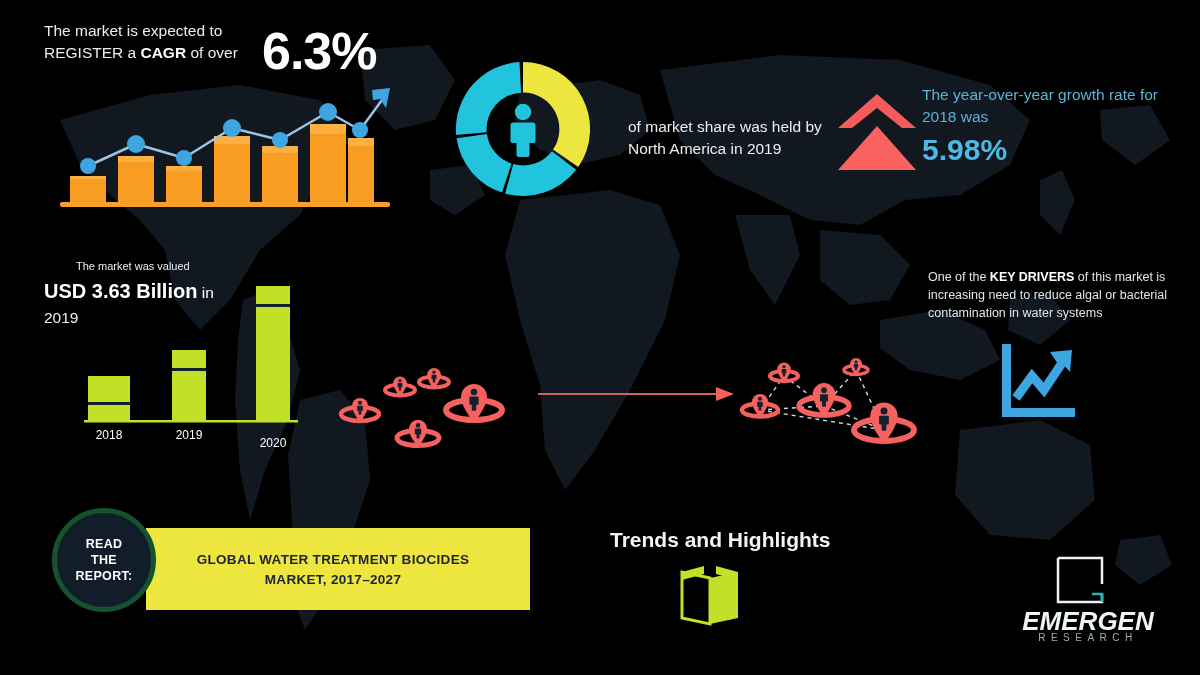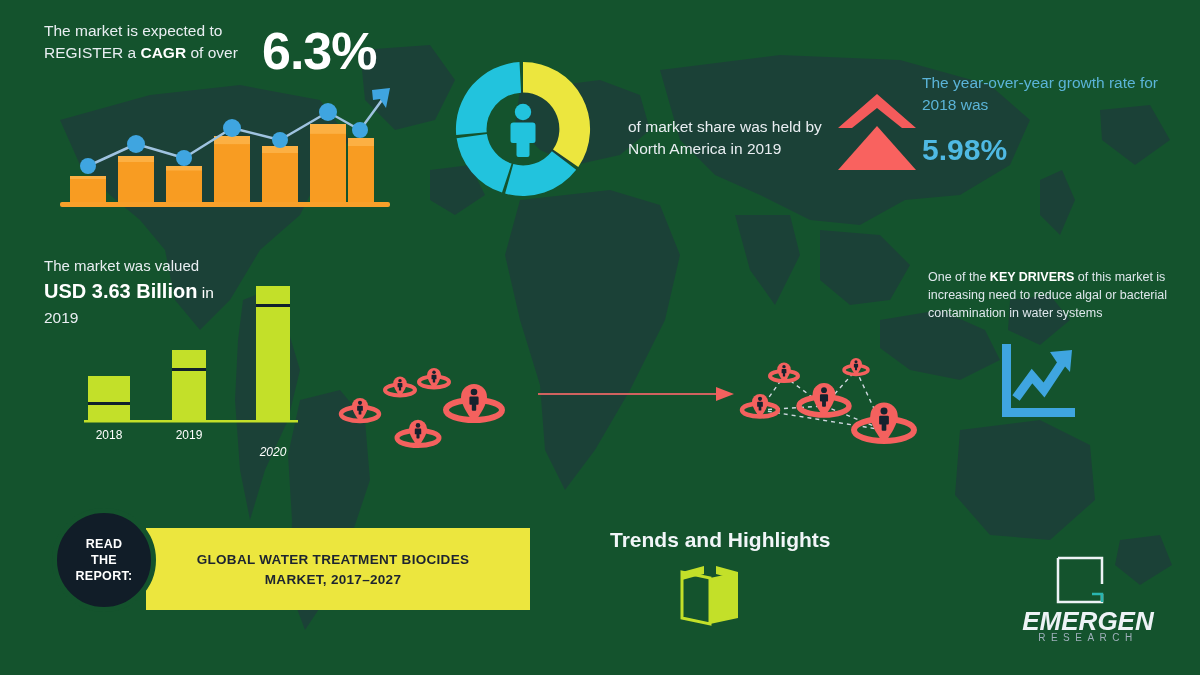--- a/index.html
+++ b/index.html
@@ -5,21 +5,21 @@
   * { box-sizing: border-box; margin: 0; padding: 0; }
   html, body {
     width: 1200px; height: 675px;
     background: #0e1b26;
     font-family: "Liberation Sans", sans-serif;
     overflow: hidden;
   }
   #stage {
     position: relative;
     width: 1200px; height: 675px;
-    background: #14532d;
+    background: #000000;
     overflow: hidden;
   }
   
   #map-bg {
     position: absolute; inset: 0;
     opacity: 0.5;
   }
   #map-bg svg { width: 100%; height: 100%; display: block; }
 
   .abs { position: absolute; }
@@ -37,26 +37,26 @@
 
   
   #donut-wrap { left: 452px; top: 58px; width: 142px; height: 142px; }
 
   
   #share-pct { left: 626px; top: 66px; font-size: 43px; line-height: 50px; }
   #share-desc { left: 628px; top: 116px; width: 210px; font-size: 15.5px; line-height: 22px; color: #e9eef2; }
 
   
   #yoy-arrows { left: 836px; top: 92px; width: 82px; height: 82px; }
-  #yoy-desc { left: 922px; top: 72px; width: 250px; font-size: 15.5px; line-height: 22px; color: #5bb4d8; }
+  #yoy-desc { left: 922px; top: 84px; width: 250px; font-size: 15.5px; line-height: 22px; color: #5bb4d8; }
   #yoy-value { left: 922px; top: 133px; font-size: 30px; font-weight: bold; color: #4fb9e3; }
 
   
   #valuation { left: 44px; top: 255px; width: 250px; }
-  #valuation .v1 { font-size: 15px; line-height: 22px; color: #e9eef2; }
+  #valuation .v1 { font-size: 11px; line-height: 22px; color: #e9eef2; margin-left: 32px; }
   #valuation .v2 { font-size: 20px; font-weight: bold; color: #ffffff; line-height: 28px; }
   #valuation .v2 span.lite { font-weight: normal; font-size: 15.5px; }
   #valuation .v3 { font-size: 15.5px; line-height: 22px; color: #e9eef2; }
 
   
   #green-chart { left: 66px; top: 278px; width: 250px; height: 165px; }
   .gc-label { position: absolute; font-size: 12px; color: #ffffff; text-align: center; }
 
   
   #fragmented { left: 452px; top: 288px; width: 360px; font-size: 15.5px; line-height: 22px; color: #e9eef2; }
@@ -221,21 +221,21 @@
       <rect x="106" y="72" width="34" height="70" fill="#c3e029"></rect>
       <rect x="106" y="90" width="34" height="3" fill="#10202c"></rect>
 
       <rect x="190" y="8" width="34" height="134" fill="#c3e029"></rect>
       <rect x="190" y="26" width="34" height="3" fill="#10202c"></rect>
 
       <rect x="18" y="142" width="214" height="2.5" fill="#c3e029"></rect>
     </svg>
     <div class="gc-label" style="left:14px; top:150px; width:58px;">2018</div>
     <div class="gc-label" style="left:94px; top:150px; width:58px;">2019</div>
-    <div class="gc-label" style="left:178px; top:167px; width:58px;font-style:italic;">2020</div>
+    <div class="gc-label" style="left:178px; top:158px; width:58px;">2020</div>
   </div>
 
 
   <div class="abs" id="key-drivers"><span>One of the </span><span class="txt-bold">KEY DRIVERS</span><span> of this market is increasing need to reduce algal or bacterial contamination in water systems</span></div>
 
   <div class="abs" id="pins-left">
     <svg viewBox="0 0 190 100" width="190" height="100">
       <defs>
         <g id="pinShape">
           <path d="M0,-26 a13,13 0 0 1 13,13 c0,9.5 -13,26 -13,26 c0,0 -13,-16.5 -13,-26 a13,13 0 0 1 13,-13 z" fill="#f4615e"></path>

